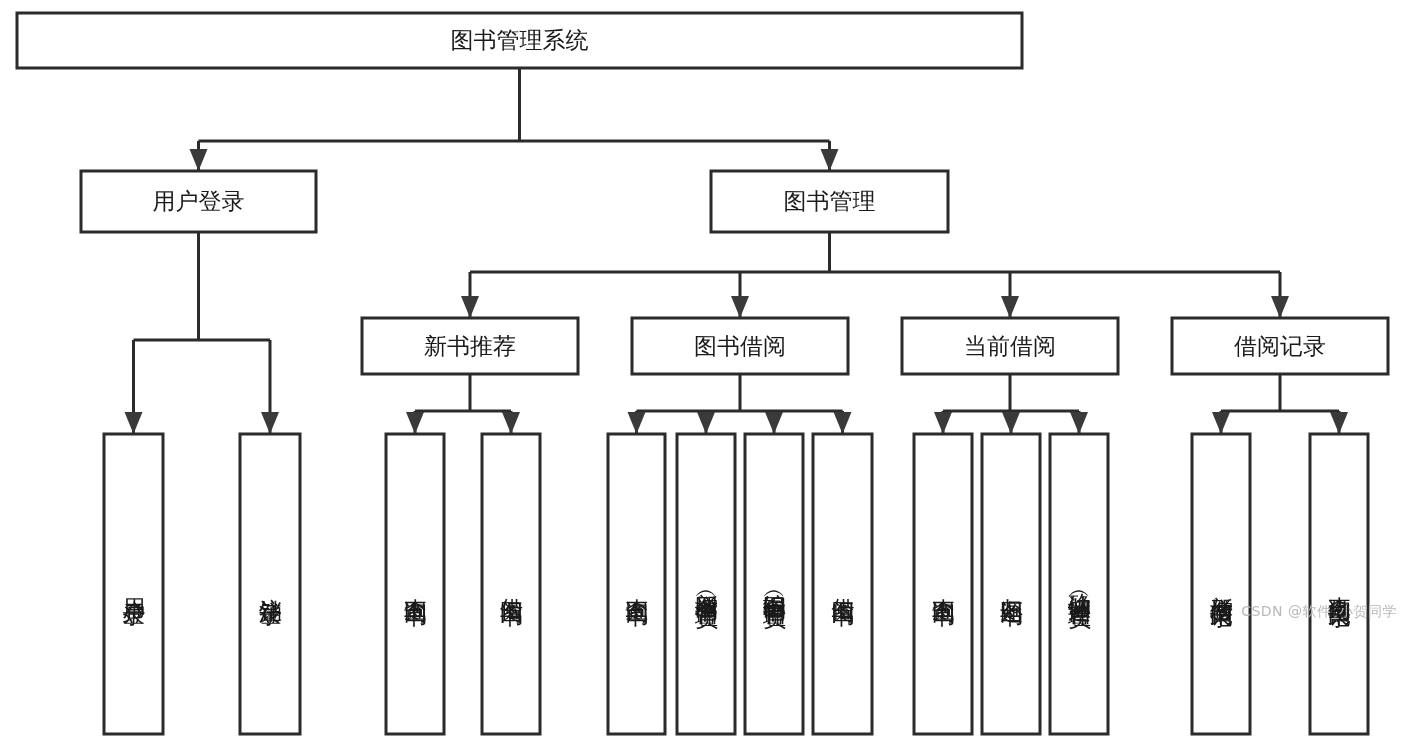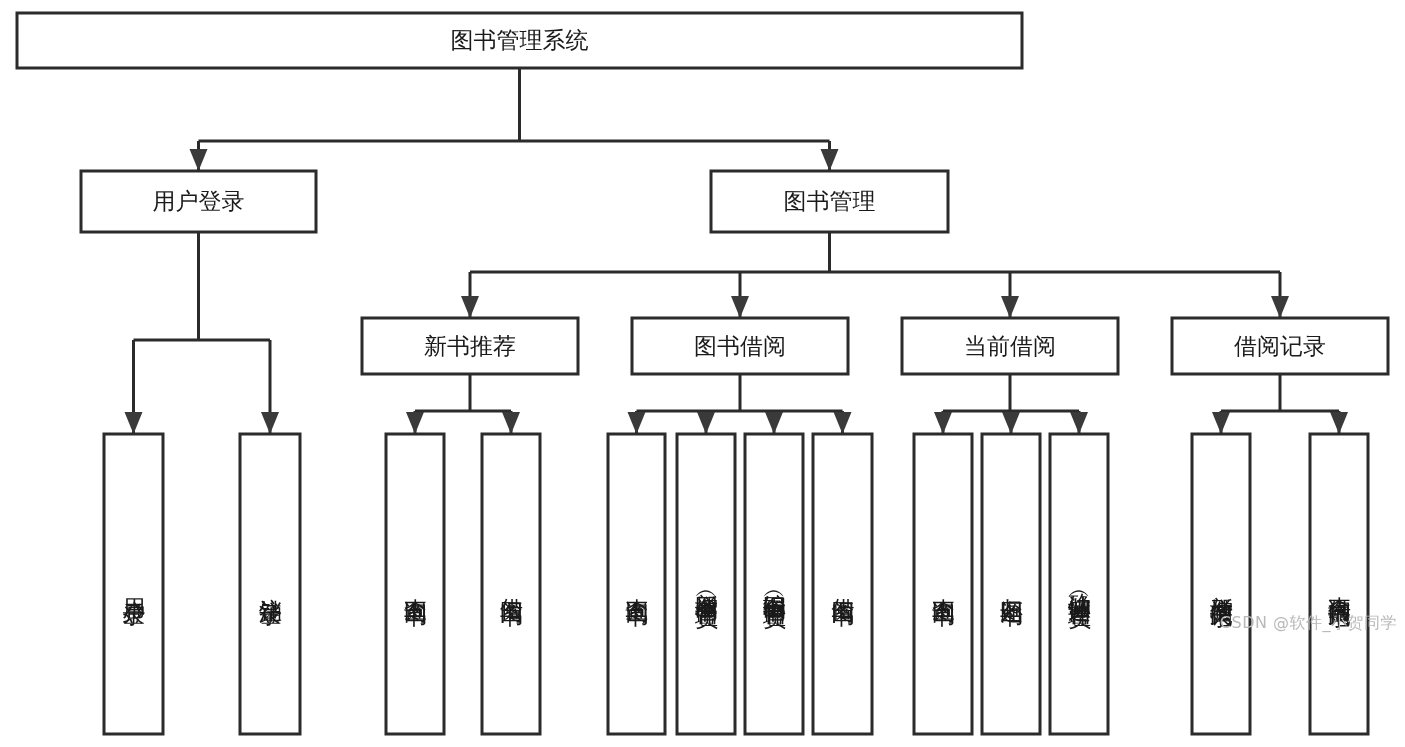--- a/index.html
+++ b/index.html
@@ -69,23 +69,23 @@
     font-size: 23px;
     line-height: 1.12;
     color: #1a1a1a;
     letter-spacing: 2px;
     white-space: nowrap;
     text-align: center;
   }
   .watermark {
     position: absolute;
     right: 8px;
-    bottom: 9px;
-    font-family: "DejaVu Sans", "Liberation Sans", sans-serif;
-    font-size: 16px;
+    bottom: 22px;
+    font-family: "DejaVu Sans", "Liberation Sans", sans-serif;
+    font-size: 14px;
     color: #b9b9b9;
     letter-spacing: 0.5px;
     white-space: nowrap;
   }
 </style>
 </head>
 <body>
 
 <div id="diagram-root">
   <svg id="chart-svg" viewBox="0 0 1405 747" xmlns="http://www.w3.org/2000/svg">

